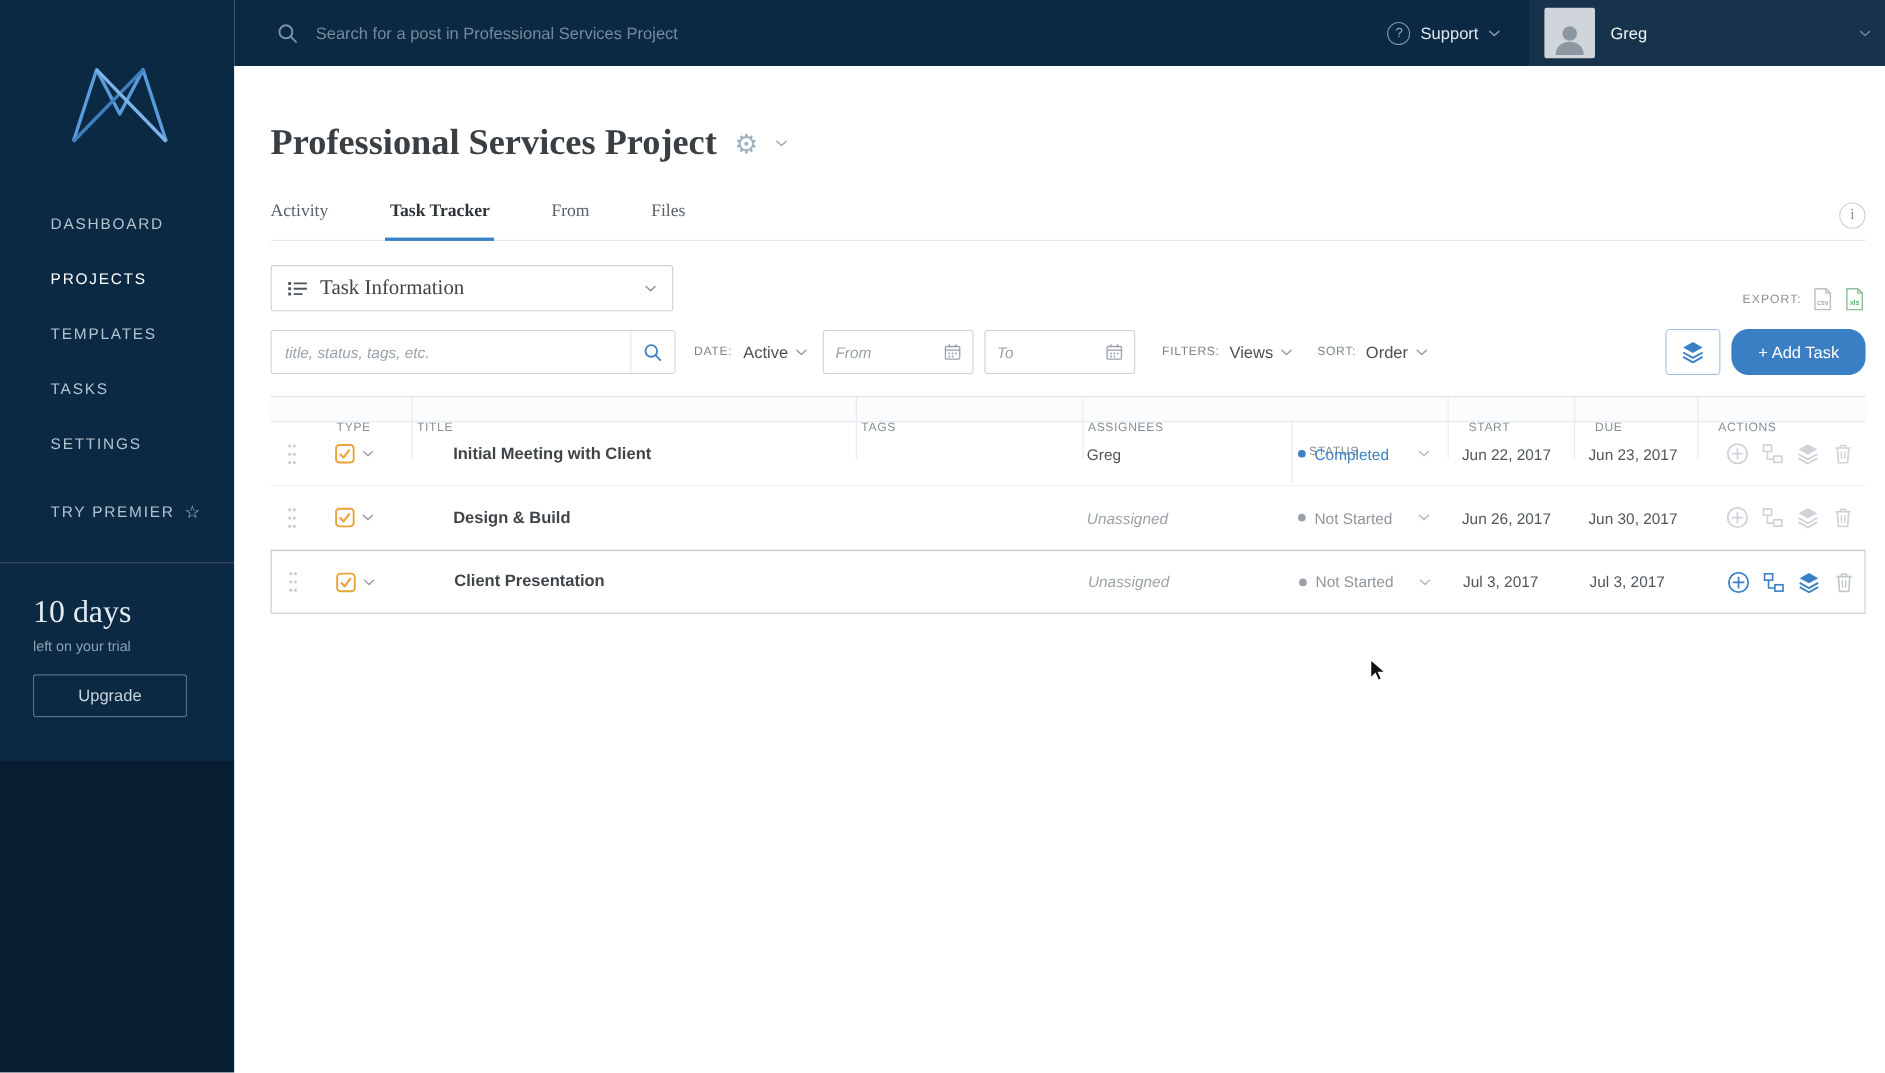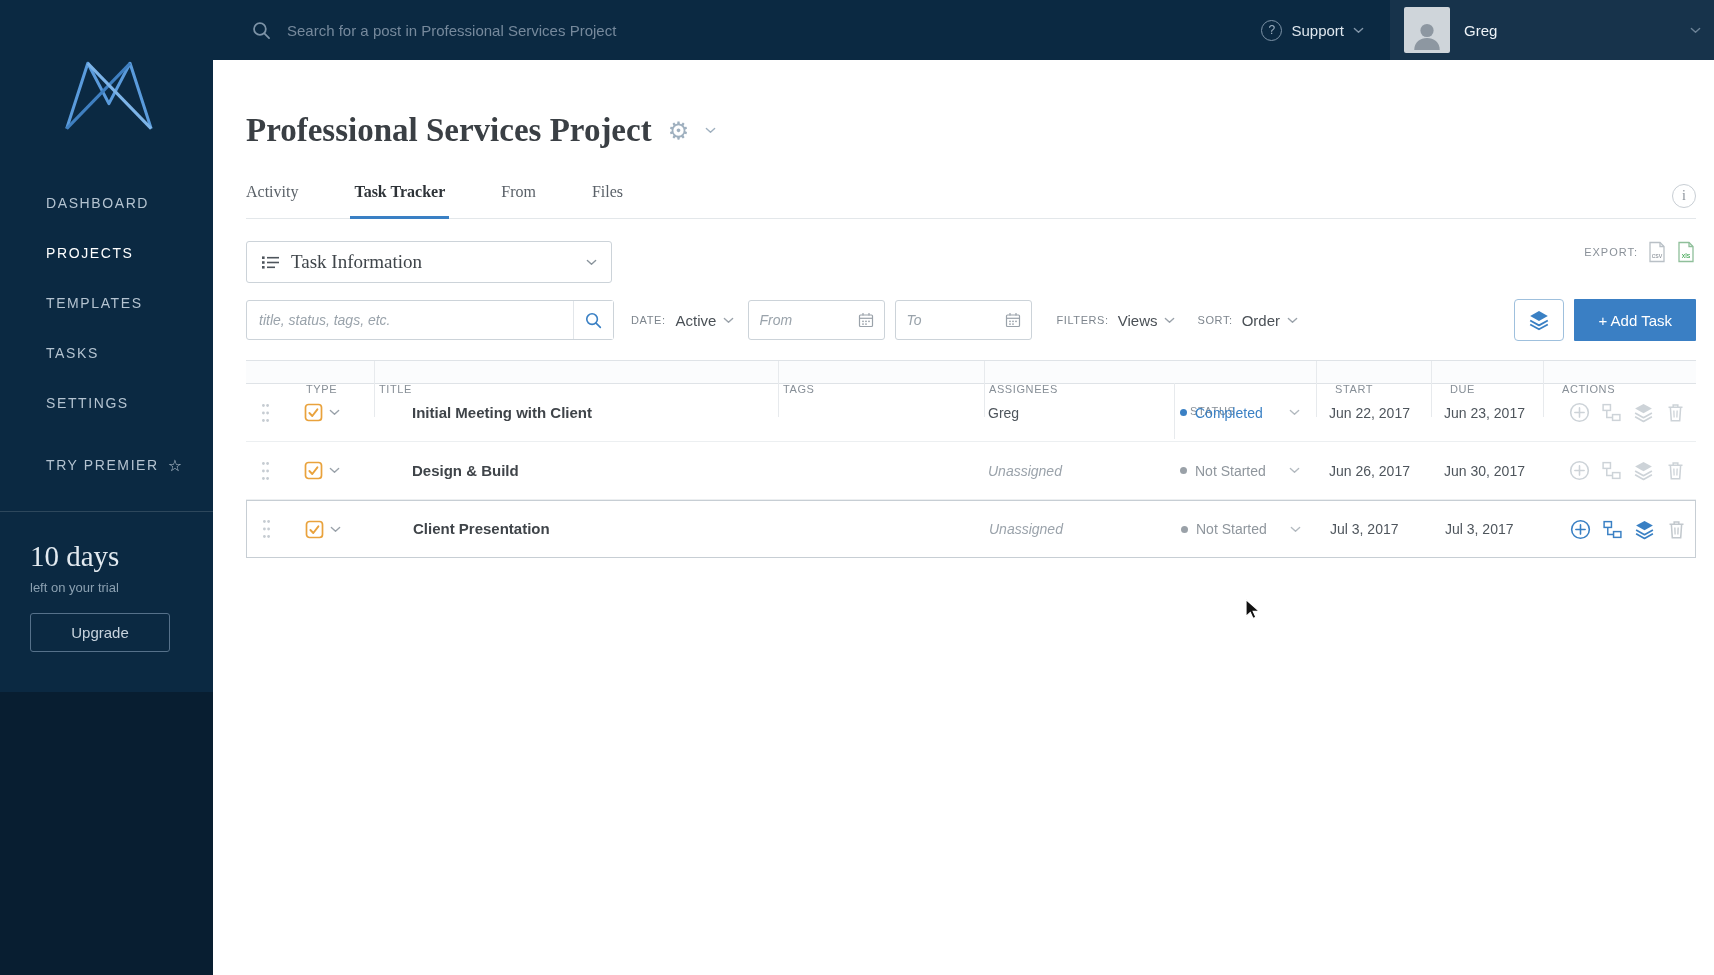--- a/index.html
+++ b/index.html
@@ -57,21 +57,21 @@
 
   .tabs { margin-top:34px; display:flex; align-items:flex-end; gap:56px; border-bottom:1px solid #e3e7ea; }
   .tab { position:relative; font-size:16px; color:#5a6168; padding-bottom:17px; cursor:pointer;font-family:Liberation Serif, serif; }
   .tab.active { color:#2e3338; font-weight:700; }
   .tab.active::after { content:''; position:absolute; left:-4px; right:-4px; bottom:-1px; height:3px; background:#3a80c4; }
   .info-circle { margin-left:auto; margin-bottom:10px; width:24px; height:24px; border-radius:50%;
                  border:1px solid #c8ced4; color:#8a9199; display:flex; align-items:center; justify-content:center;
                  font-family:"Liberation Serif", serif; font-size:14px; cursor:pointer; }
 
   
-  .toolbar { margin-top:22px; display:flex; align-items:flex-start; }
+  .toolbar { margin-top:22px; display:flex; align-items:flex-end; }
   .view-dd { width:366px; height:42px; border:1px solid #ccd3d9; border-radius:3px; background:#fff;
              display:flex; align-items:center; padding:0 14px; gap:11px; cursor:pointer; }
   .view-dd svg.listic { width:19px; height:15px; color:#4e555c; }
   .view-dd-label { font-family:"Liberation Serif", serif; font-size:19px; color:#3f454a; flex:1; }
   .view-dd .chev { color:#8a949c; }
   .export { margin-left:auto; display:flex; align-items:center; gap:9px; }
   .export-label { font-size:11px; letter-spacing:1px; color:#8a9199; }
   .doc-ic { width:20px; height:22px; cursor:pointer; }
   .doc-ic .frame { color:#b9c0c6; }
   .doc-txt { font-size:7px; font-family:"Liberation Sans", sans-serif; }
@@ -90,21 +90,21 @@
   .mini-dd .val { font-size:15px; color:#4a5056; }
   .mini-dd .chev { color:#9aa2aa; }
   .datebox { width:137px; height:40px; border:1px solid #ccd3d9; border-radius:3px; background:#fff;
              display:flex; align-items:center; padding:0 10px; }
   .datebox input { flex:1; min-width:0; border:none; outline:none; font-size:14px; font-style:italic; color:#555; background:transparent; }
   .datebox input::placeholder { color:#9aa3ab; opacity:1; }
   .datebox svg { width:16px; height:16px; color:#9aa2aa; flex-shrink:0; }
   .layersbtn { margin-left:auto; width:50px; height:42px; border:1px solid #9fc0dd; border-radius:4px; background:#fff;
                display:flex; align-items:center; justify-content:center; cursor:pointer; }
   .layersbtn svg { width:22px; height:22px; color:#3a80c4; }
-  .addtask { margin-left:10px; height:42px; padding:0 24px; background:#3a7fc4; border:none; border-radius:1px;
+  .addtask { margin-left:10px; height:42px; padding:0 24px; background:#3a7fc4; border:none; border-radius:16px;
              color:#fff; font-size:15px; font-family:"Liberation Sans", sans-serif; cursor:pointer; }
 
   
   .table { margin-top:19px; }
   .thead, .row { display:grid; grid-template-columns:38px 90px 404px 206px 190px 142px 115px 112px 1fr; align-items:center; }
   .thead { height:24px; border-top:1px solid #dfe3e7; border-bottom:1px solid #dfe3e7; background:#fbfcfd; }
   .th { font-size:11px; letter-spacing:0.6px; color:#878f97; height:100%; display:flex; align-items:center; }
   .th:nth-child(n+3) { border-left:1px solid #e7eaed; }
   .th.h-type { padding-left:22px; }
   .th.h-title { padding-left:4px; }

